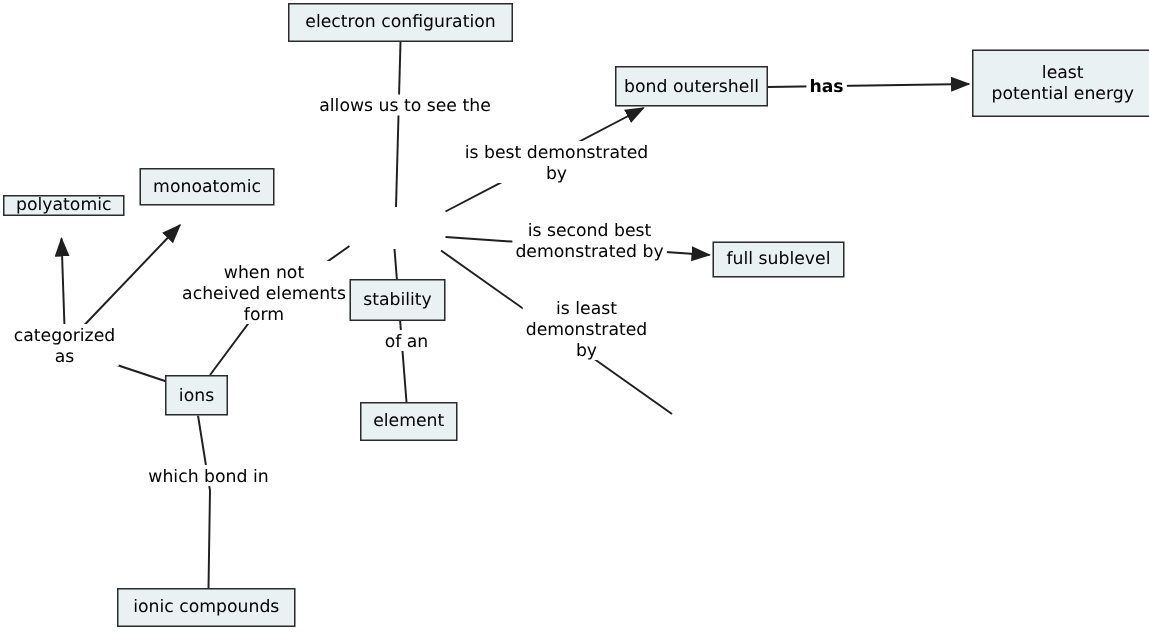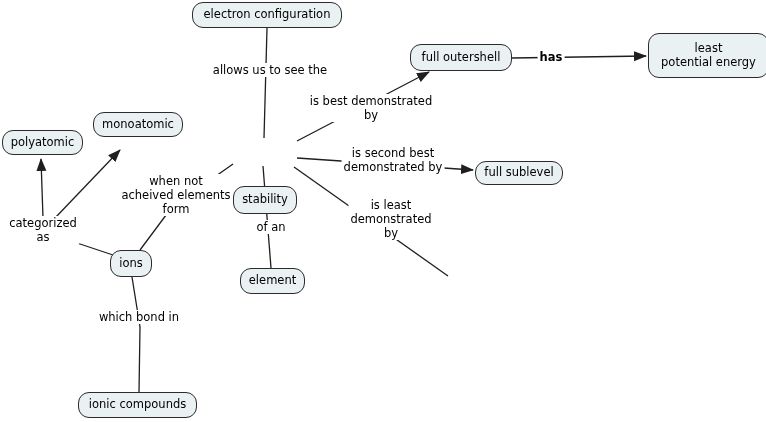--- a/index.html
+++ b/index.html
@@ -25,21 +25,21 @@
   #edges-svg line, #edges-svg polyline {
     stroke: #1f1f1f;
     stroke-width: 1.3;
     fill: none;
   }
   .node {
     position: absolute;
     box-sizing: border-box;
     background: #e9f1f2;
     border: 1.3px solid #2b2b2b;
-    border-radius: 11px;
+    border-radius: 0;
     color: #000000;
     font-size: 11.5px;
     line-height: 13.5px;
     display: flex;
     align-items: center;
     justify-content: center;
     text-align: center;
     white-space: pre-line;
     cursor: default;
   }
@@ -75,26 +75,26 @@
     <line x1="263" y1="166" x2="271" y2="268"></line>
     <polyline points="233,164 172,207 140,250"></polyline>
     <line x1="113" y1="255" x2="62" y2="238"></line>
     <line x1="43" y1="218" x2="41" y2="159" marker-end="url(#arrow)"></line>
     <line x1="55" y1="218" x2="120" y2="150" marker-end="url(#arrow)"></line>
     <polyline points="132,277 140,327 139,392"></polyline>
   </svg>
 
   <div class="node" style="left:192px; top:2px; width:150px; height:26px;">electron configuration</div>
 
-  <div class="node" style="left:410px; top:44px; width:102px; height:27px;">full outershell</div>
+  <div class="node" style="left:410px; top:44px; width:102px; height:27px;">bond outershell</div>
 
   <div class="node" style="left:648px; top:33px; width:121px; height:45px;">least
 potential energy</div>
 
-  <div class="node" style="left:2px; top:130px; width:81px; height:25px;">polyatomic</div>
+  <div class="node" style="left:2px; top:130px; width:81px; height:14px;">polyatomic</div>
 
   <div class="node" style="left:93px; top:112px; width:90px; height:25px;">monoatomic</div>
 
   <div class="node" style="left:233px; top:138px; width:64px; height:28px;margin-top:48px;">stability</div>
 
   <div class="node" style="left:475px; top:161px; width:88px; height:24px;">full sublevel</div>
 
   <div class="node" style="left:110px; top:250px; width:42px; height:27px;">ions</div>
 
   <div class="node" style="left:240px; top:268px; width:65px; height:26px;">element</div>

